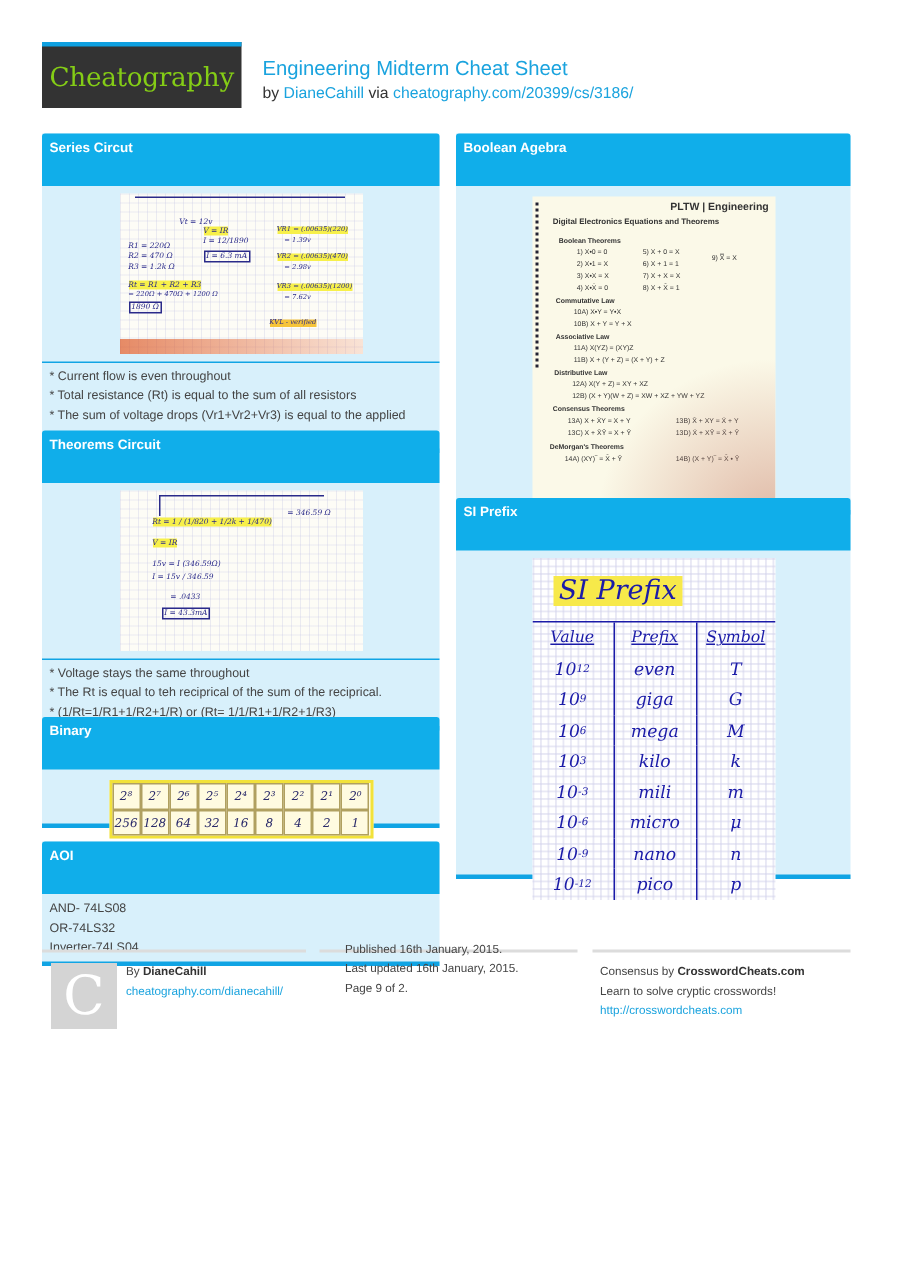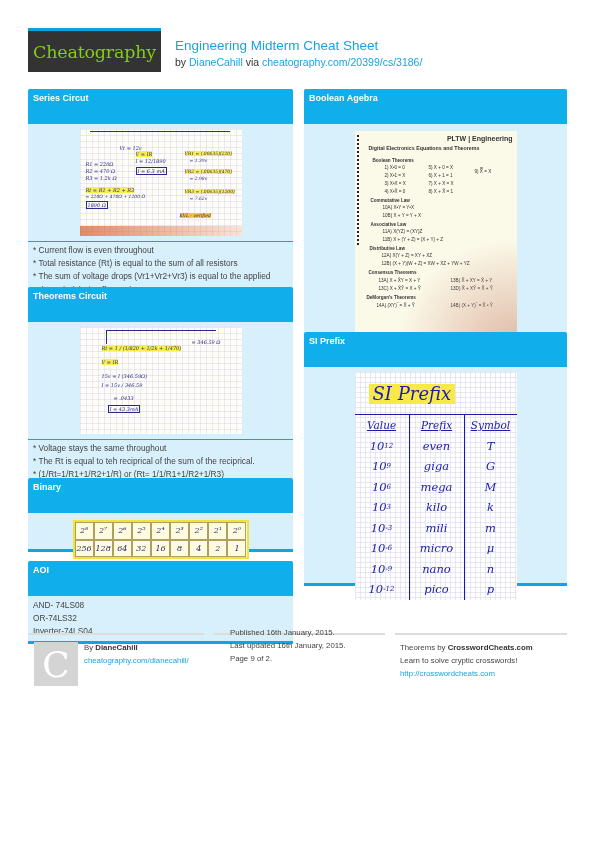--- a/index.html
+++ b/index.html
@@ -294,16 +294,16 @@
 <div class="ftxt" style="left:84px; top:641px;">
   <div><span>By</span> <b>DianeCahill</b></div>
   <div class="lnk">cheatography.com/dianecahill/</div>
 </div>
 <div class="ftxt" style="left:218px; top:626px;margin-left:12px;">
   <div>Published 16th January, 2015.</div>
   <div>Last updated 16th January, 2015.</div>
   <div>Page 9 of 2.</div>
 </div>
 <div class="ftxt" style="left:400px; top:641px;">
-  <div><span>Theorems by</span> <b>CrosswordCheats.com</b></div>
+  <div><span>Consensus by</span> <b>CrosswordCheats.com</b></div>
   <div>Learn to solve cryptic crosswords!</div>
   <div class="lnk">http://crosswordcheats.com</div>
 </div>
 
 </body></html>

